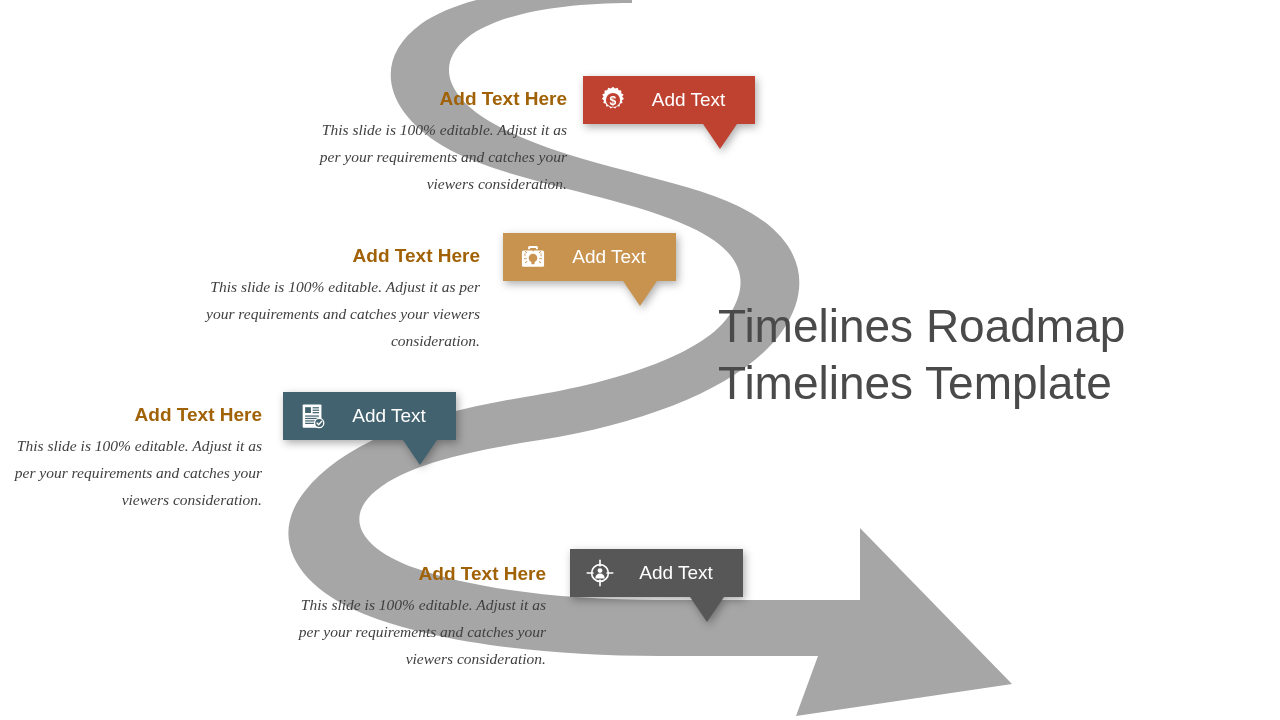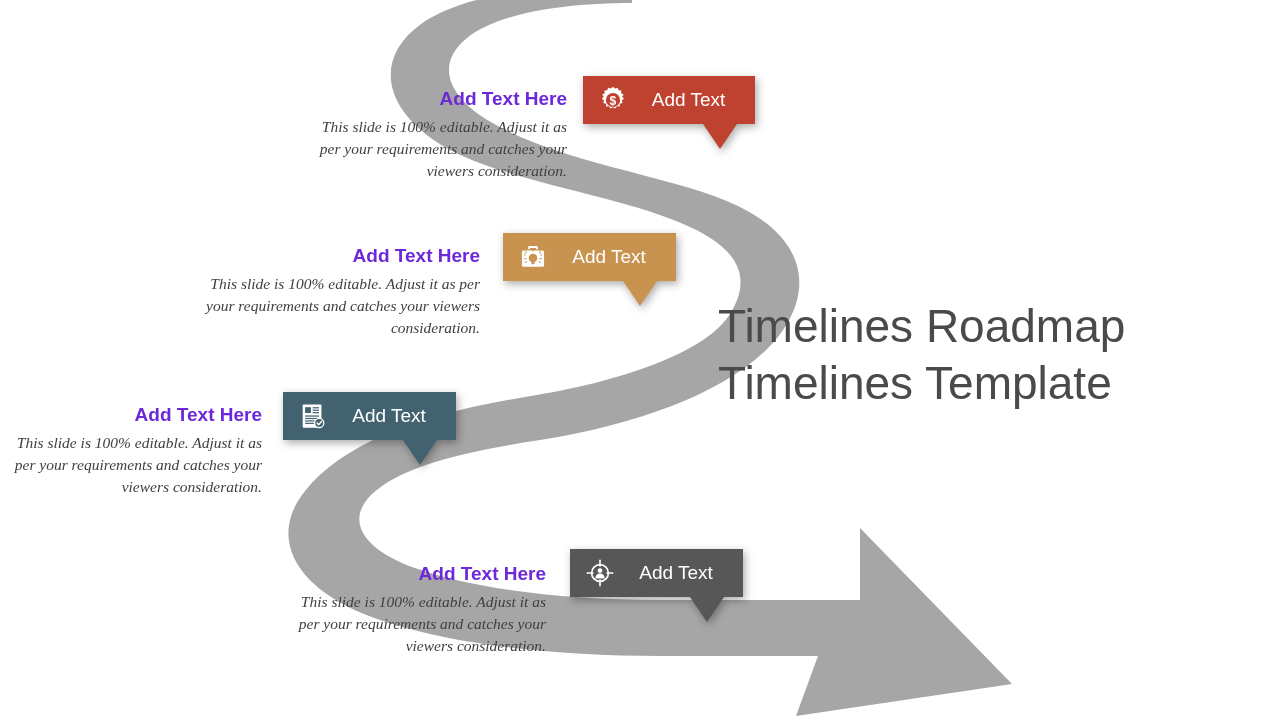--- a/index.html
+++ b/index.html
@@ -48,33 +48,33 @@
     white-space: pre-line;
   }
 
   
   .step-text {
     position: absolute;
     z-index: 4;
     text-align: right;
   }
   .step-heading {
-    color: #6d28d9;
+    color: #a16207;
     font-family: "Liberation Sans", sans-serif;
     font-size: 19px;
     font-weight: bold;
     line-height: 22px;
     margin: 0 0 6px 0;
   }
   .step-body {
     color: #3f3f3f;
     font-family: "Liberation Serif", serif;
     font-style: italic;
     font-size: 15.5px;
-    line-height: 22px;
+    line-height: 27px;
     margin: 0;
   }
 
   
   .badge {
     position: absolute;
     z-index: 6;
     display: flex;
     align-items: center;
     box-sizing: border-box;

